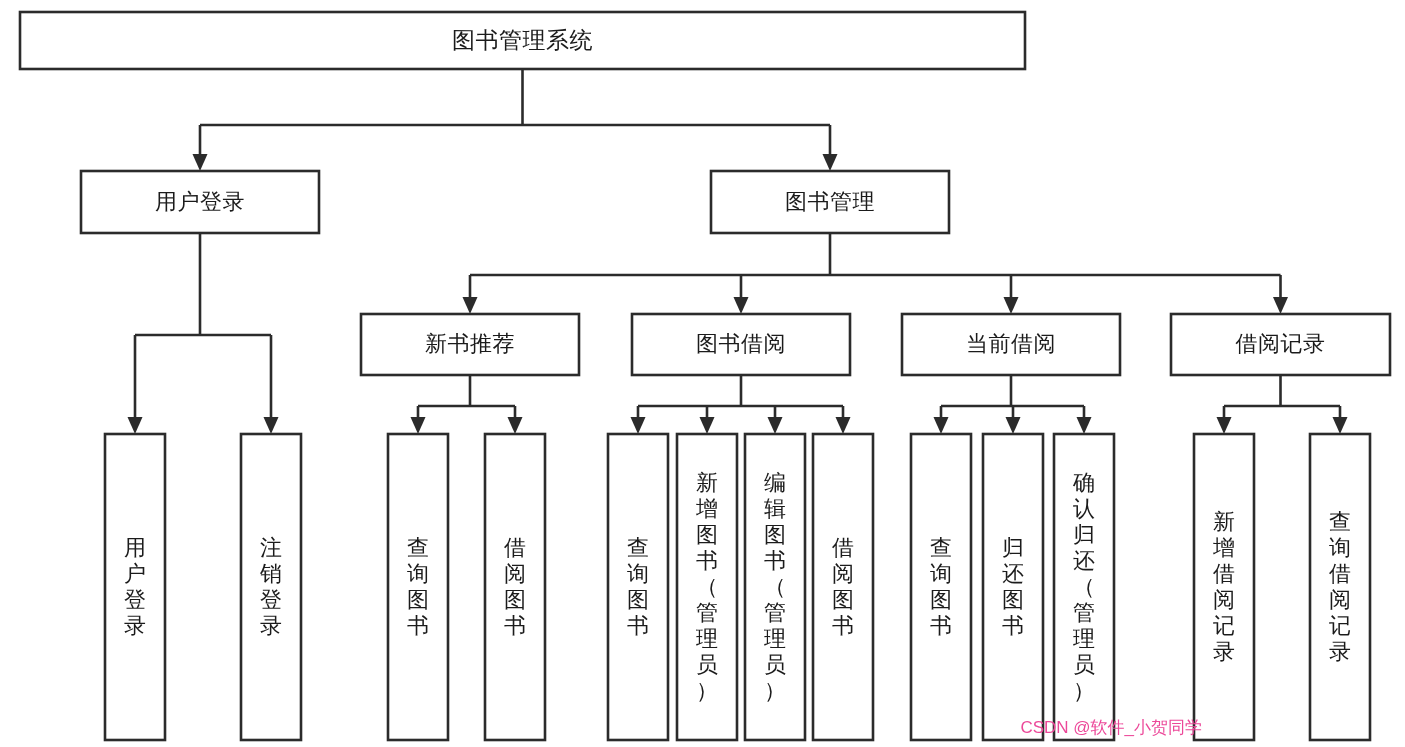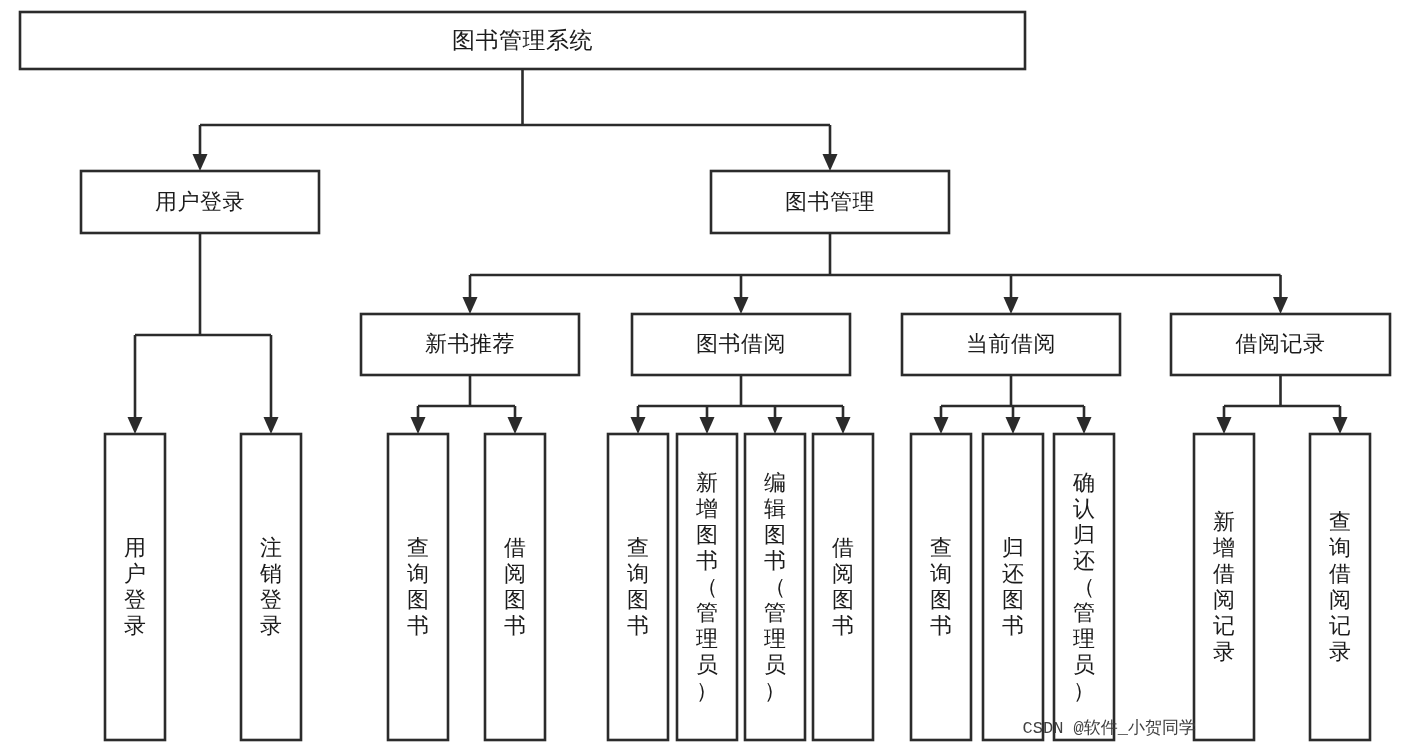--- a/index.html
+++ b/index.html
@@ -55,25 +55,25 @@
     stroke-width: 2.6;
     fill: none;
     stroke-linecap: butt;
   }
   .arrow-head {
     fill: #2b2b2b;
     stroke: none;
   }
   .watermark {
     position: absolute;
-    right: 20px;
+    right: 14px;
     bottom: 8px;
-    color: #404040;
+    color: #ec4899;
     font-size: 17px;
-    font-family: Liberation Mono, monospace;
+    font-family: Liberation Sans, sans-serif;
     white-space: nowrap;
     user-select: none;
   }
 </style>
 </head>
 <body>
 
 <div id="diagram-root">
   <svg class="flow" id="flow-svg" viewBox="0 0 1405 747">
       <g>

